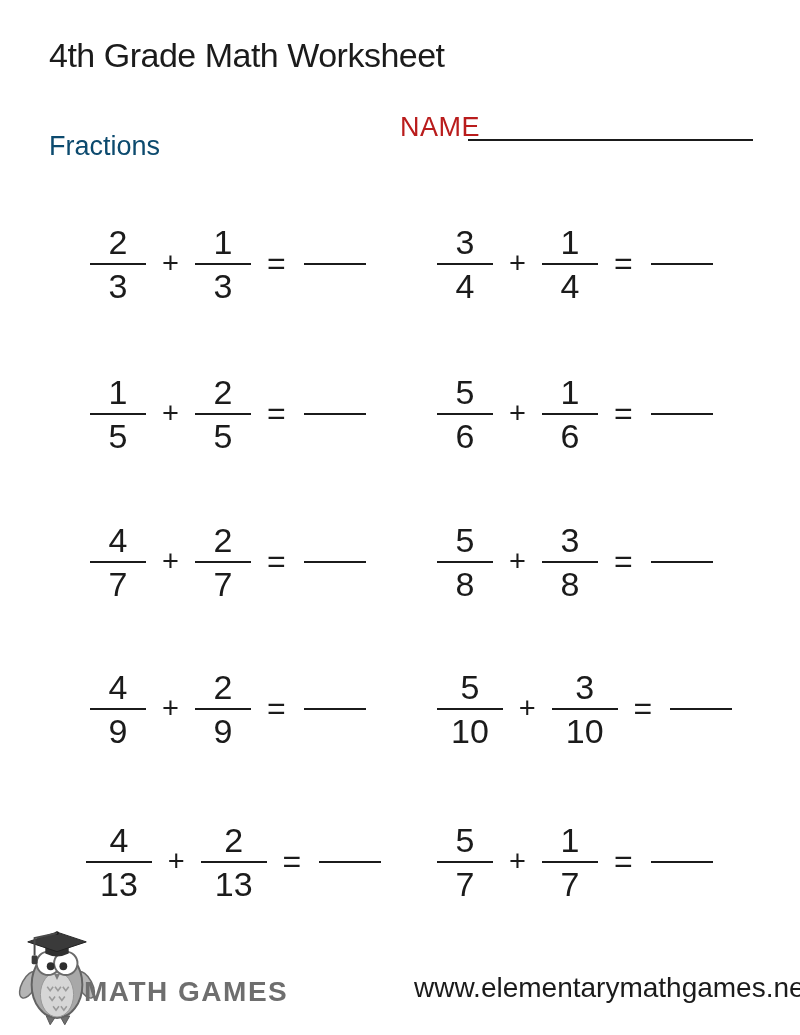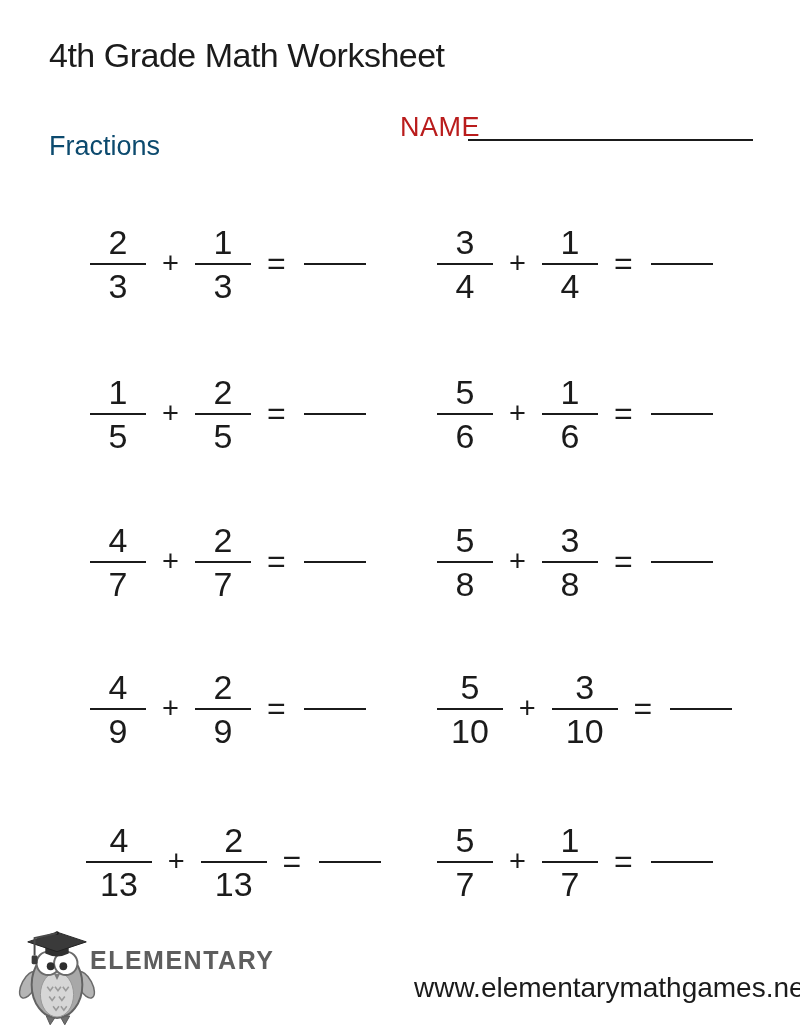--- a/index.html
+++ b/index.html
@@ -265,16 +265,16 @@
 
       <polygon points="37,49 43,49 40,55" fill="#7c7c7c"></polygon>
 
       <path d="M28 20 L28 28 Q40 34 52 28 L52 20 Z" fill="#303030"></path>
       <polygon points="40,6 70,16 40,26 10,16" fill="#3a3a3a" stroke="#222222" stroke-width="1"></polygon>
       <circle cx="40" cy="7" r="2" fill="#222222"></circle>
       <polyline points="40,7 17,12 17,30" fill="none" stroke="#4a4a4a" stroke-width="2"></polyline>
       <rect x="14" y="30" width="6" height="9" rx="1.5" fill="#3a3a3a"></rect>
     </svg>
   </div>
-  <div class="logo-line1">ELEMENTARY</div>
+  <div class="logo-line2">MATH GAMES</div>
   <div class="website">www.elementarymathgames.net</div>
 
 </div>
 
 </body></html>

